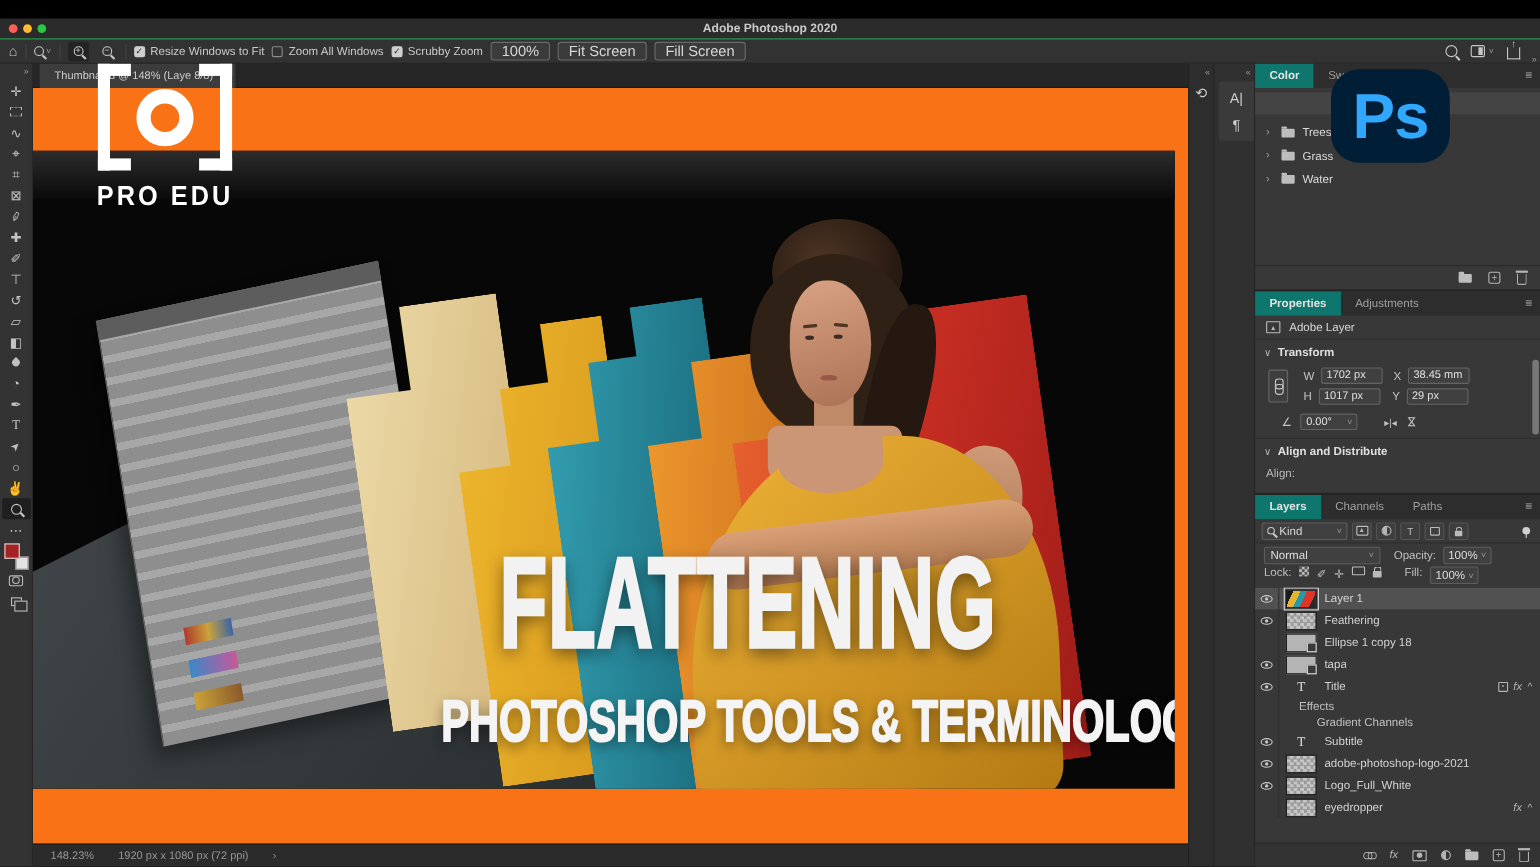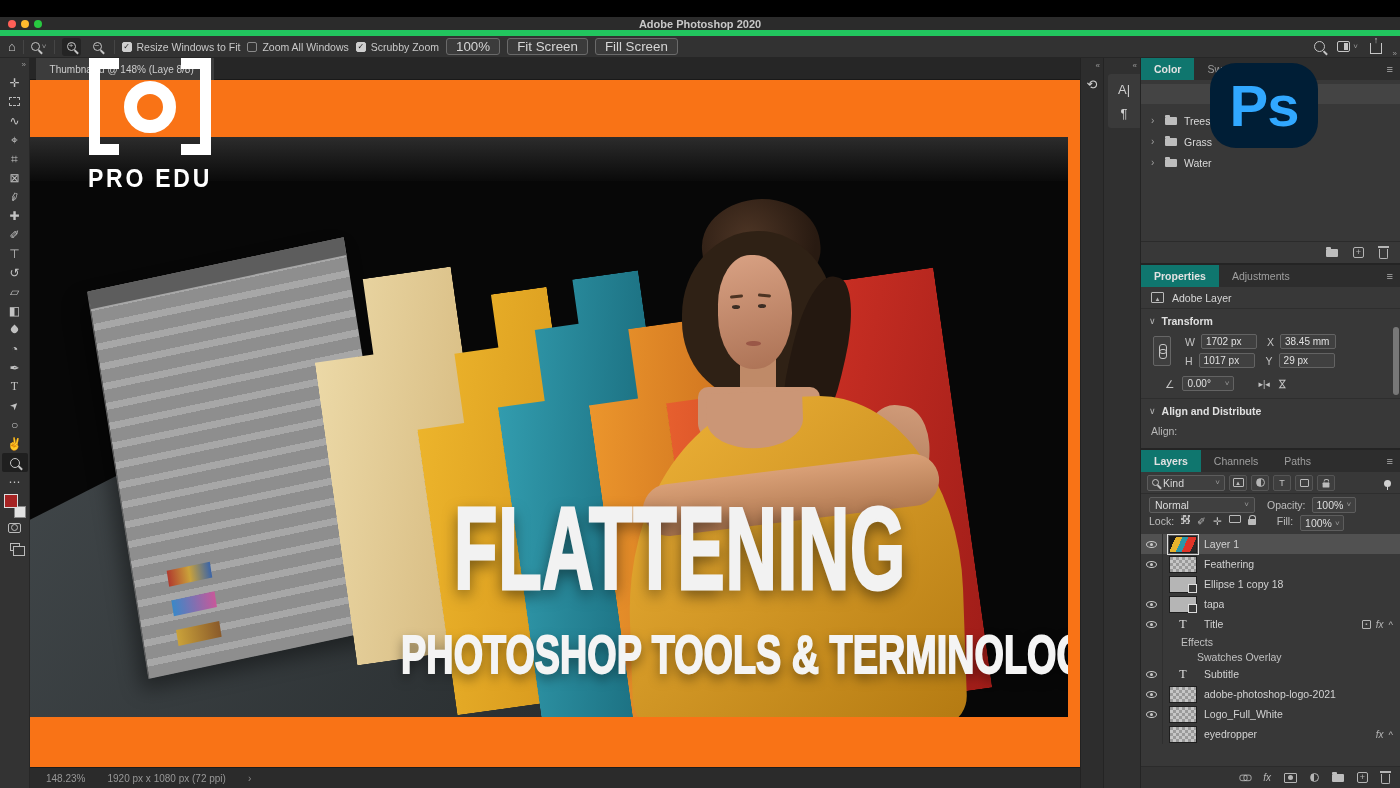--- a/index.html
+++ b/index.html
@@ -2,21 +2,21 @@
 <html><head>
 <meta charset="utf-8">
 <style>
   *{box-sizing:border-box;margin:0;padding:0}
   html,body{background:#111}
   .app{position:relative;width:1400px;height:788px;overflow:hidden;background:#1f1f1f;
        font-family:"Liberation Sans",sans-serif;color:#cfcfcf;font-size:10.5px;-webkit-font-smoothing:antialiased}
 
   
   .blacktop{position:absolute;left:0;top:0;width:100%;height:17px;background:#000}
-  .titlebar{position:absolute;left:0;top:17px;width:100%;height:19px;background:#2b2b2b;border-bottom:6px solid #22c55e;display:flex;align-items:center}
+  .titlebar{position:absolute;left:0;top:17px;width:100%;height:19px;background:#2b2b2b;border-bottom:1px solid #22c55e;display:flex;align-items:center}
   .lights{display:flex;gap:5px;margin-left:8px}
   .light{width:8px;height:8px;border-radius:50%}
   .titlebar .ttl{position:absolute;left:0;right:0;text-align:center;font-weight:bold;font-size:11px;color:#c9c9c9}
   .optionsbar{position:absolute;left:0;top:36px;width:100%;height:22px;background:#323232;border-bottom:1px solid #262626;display:flex;align-items:center;gap:7px;padding:0 8px;font-size:10.5px;color:#c9c9c9}
   .sep{width:1px;height:14px;background:#454545}
   .obtn{height:17px;padding:0 9px;border:1px solid #6a6a6a;border-radius:3px;background:#3b3b3b;display:flex;align-items:center;color:#d6d6d6}
   .chk{display:flex;align-items:center;gap:5px}
   .box{width:10px;height:10px;border:1px solid #8a8a8a;border-radius:2px;background:transparent;display:flex;align-items:center;justify-content:center;font-size:8px;color:#1c1c1c}
   .box.on{background:#cfcfcf;border-color:#cfcfcf}
   .zbtn{width:19px;height:18px;border-radius:3px;display:flex;align-items:center;justify-content:center}
@@ -574,21 +574,21 @@
             <span class="fx-i">fx</span>
             <span>^</span>
           </span>
         </div>
         <div class="subrow">
           <span class="eyecell" style="height:15px"></span>
           <span style="margin-left:18px">Effects</span>
         </div>
         <div class="subrow">
           <span class="eyecell" style="height:15px"></span>
-          <span style="margin-left:34px">Swatches Overlay</span>
+          <span style="margin-left:34px">Gradient Channels</span>
         </div>
         <div class="lrow">
           <span class="eyecell">
               <span class="icon-eye"></span>
             </span>
           <span class="lthumb ttext">T</span>
           <span class="lname">Subtitle</span>
         </div>
         <div class="lrow">
           <span class="eyecell">

